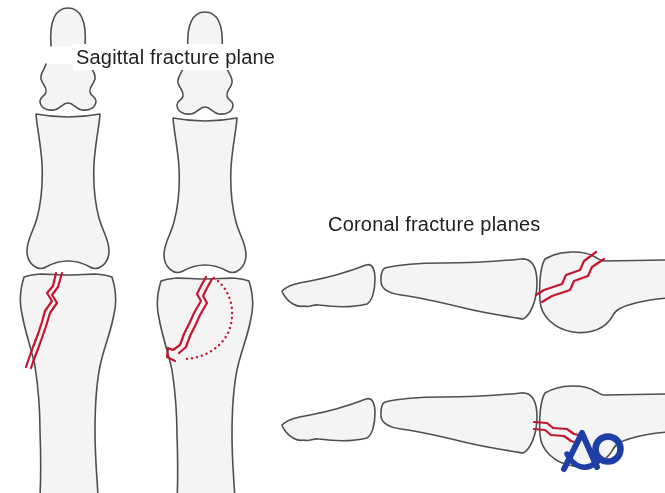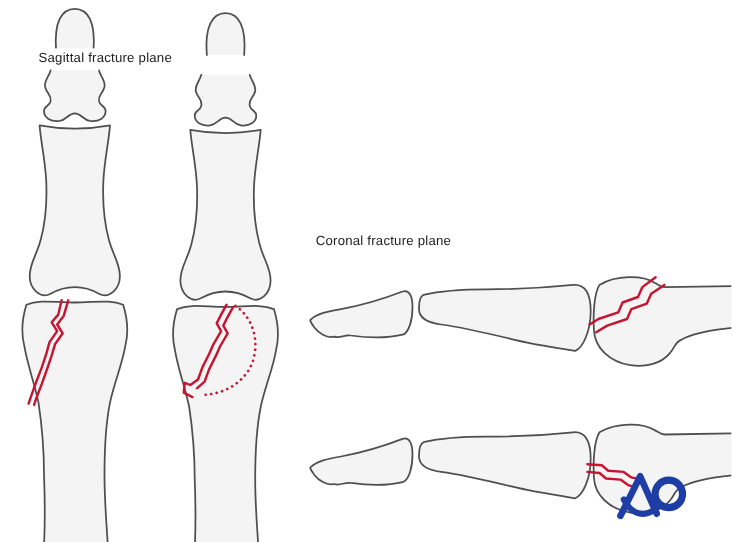--- a/index.html
+++ b/index.html
@@ -42,27 +42,28 @@
     stroke-linecap:round;
   }
   .logo-stroke{
     fill:none;
     stroke:var(--logo-blue);
     stroke-linecap:round;
     stroke-linejoin:round;
   }
   .label{
     position:absolute;
-    font-size:12px;
+    font-size:20px;
     line-height:1.2;
     color:var(--label-text);
     background:var(--background);
     padding:1px 3px;
     white-space:nowrap;
     letter-spacing:0.2px;
+    margin-left:41px;
   }
   #label-sagittal{left:32px;top:44px;}
   #label-spiral{left:147px;top:124px;}
   #label-coronal{left:284px;top:211px;}
 </style>
 </head>
 <body>
 
 <div class="canvas">
 
@@ -130,14 +131,14 @@
     </g>
 
     <g>
       <path class="logo-stroke" stroke-width="6" d="M 564,469 L 582,433 L 597,467"></path>
       <path class="logo-stroke" stroke-width="5.5" d="M 567,454 C 574,468 586,471 597,462"></path>
       <circle class="logo-stroke" stroke-width="6.5" cx="608" cy="449" r="12.5"></circle>
     </g>
   </svg>
 
   <div class="label" id="label-sagittal">Sagittal fracture plane</div>
-  <div class="label" id="label-coronal">Coronal fracture plane</div>
+  <div class="label" id="label-coronal">Coronal fracture planes</div>
 </div>
 
 </body></html>

